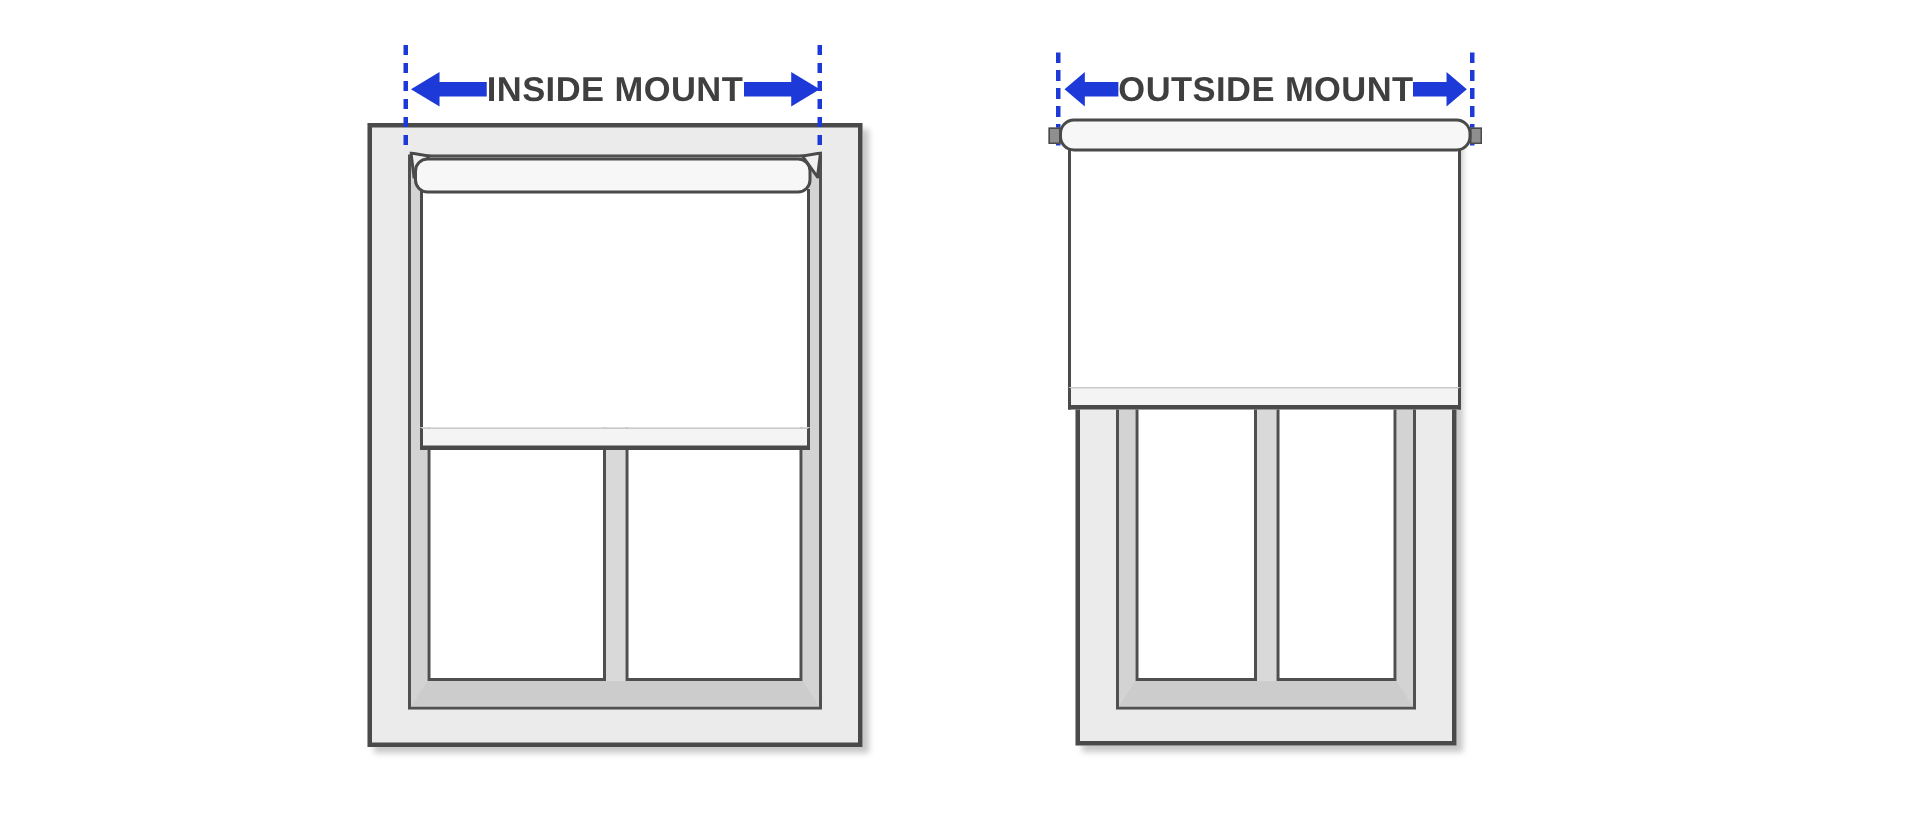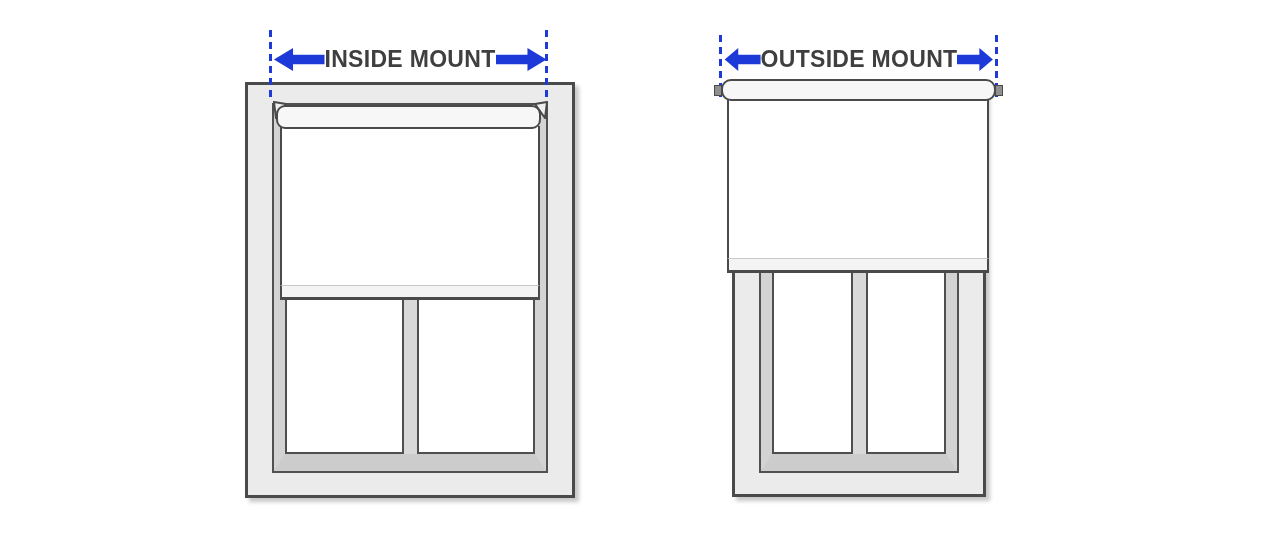--- a/index.html
+++ b/index.html
@@ -16,21 +16,21 @@
   }
   *{margin:0;padding:0;box-sizing:border-box;}
   html,body{background:var(--canvas-bg);}
   body{font-family:"Liberation Sans", sans-serif;}
   .canvas{
     position:relative;width:1272px;height:543px;background:var(--canvas-bg);
     overflow:hidden;
   }
   .diagram{position:absolute;}
   .diagram-a{left:245px;top:30px;width:330px;height:470px;}
-  .diagram-b{left:712px;top:30px;width:295px;height:470px;}
+  .diagram-b{left:697px;top:30px;width:295px;height:470px;}
 
   
   .dash{
     position:absolute;width:3px;z-index:20;
     background:repeating-linear-gradient(to bottom, var(--accent-blue) 0 7px, transparent 7px 12px);
   }
   .diagram-a .dash{top:0;height:72px;}
   .diagram-a .dash-l{left:24px;}
   .diagram-a .dash-r{left:300px;}
   .diagram-b .dash{top:5px;height:62px;}

